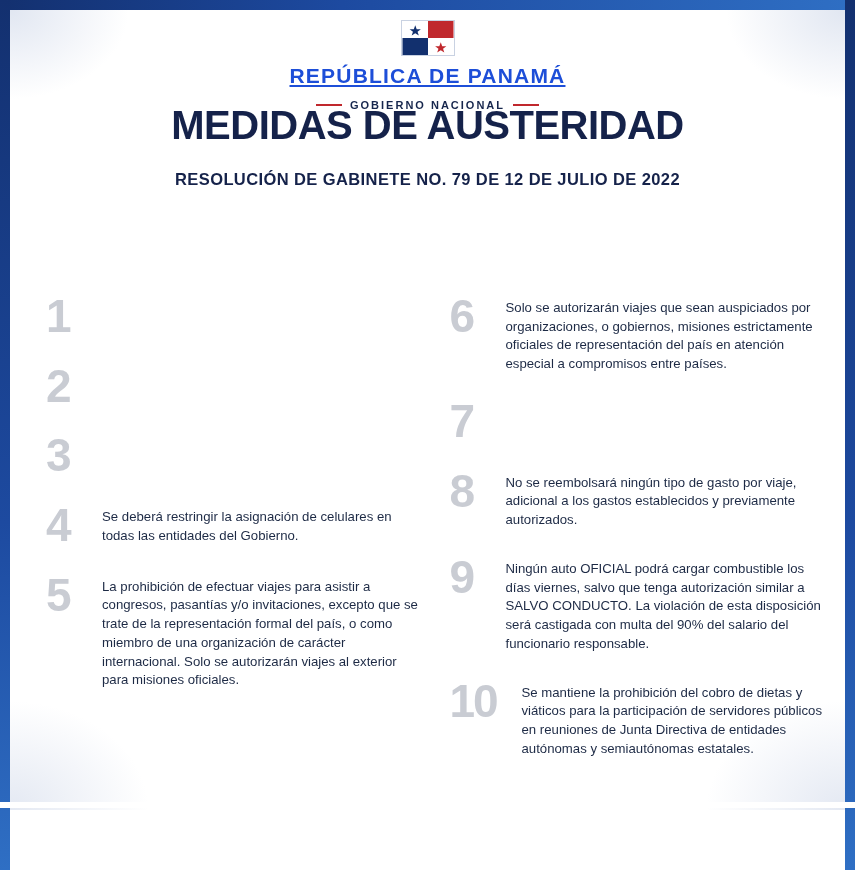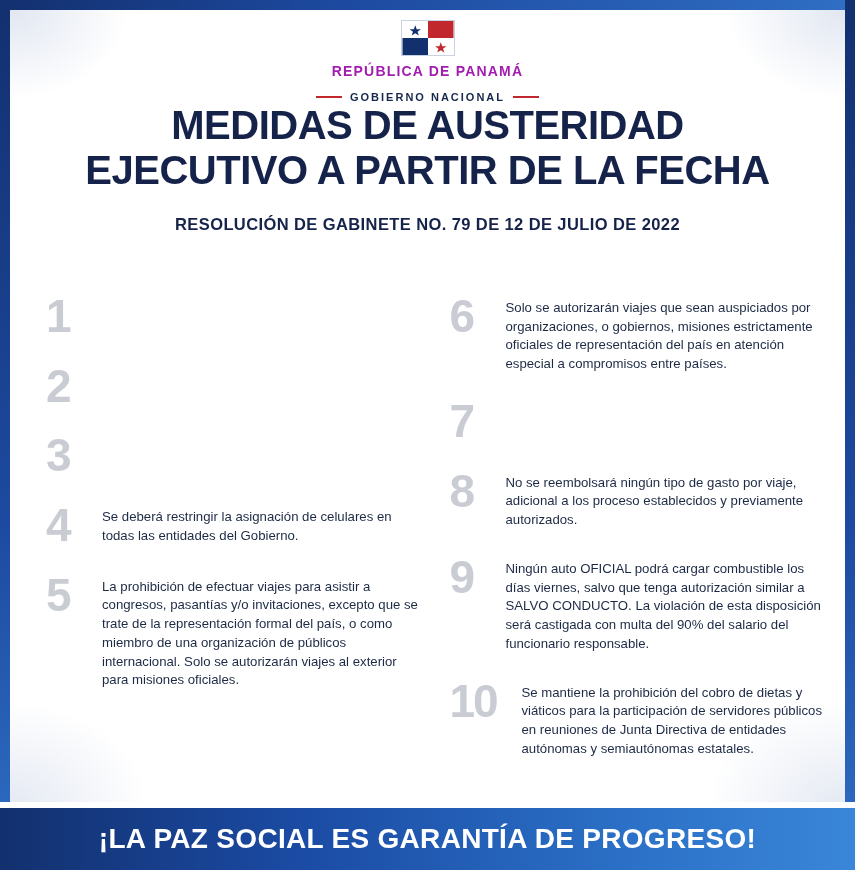--- a/index.html
+++ b/index.html
@@ -80,25 +80,26 @@
   }
   .flag {
     width: 54px;
     height: 36px;
     margin: 0 auto 8px auto;
     display: block;
     border: 1px solid #c9d2e2;
     box-sizing: border-box;
   }
   .gov-name {
-    font-size: 14px;
+    font-size: 21px;
     font-weight: bold;
     letter-spacing: 1.2px;
-    color: #a21caf;
+    color: #1d4ed8;
     line-height: 1.1;
+    text-decoration: underline;
   }
   .gov-sub-wrap {
     display: flex;
     align-items: center;
     justify-content: center;
     gap: 8px;
     margin-top: 12px;
   }
   .gov-sub-rule {
     width: 26px;
@@ -227,21 +228,20 @@
     <div class="gov-name">REPÚBLICA DE PANAMÁ</div>
     <div class="gov-sub-wrap">
       <span class="gov-sub-rule"></span>
       <span class="gov-sub">GOBIERNO NACIONAL</span>
       <span class="gov-sub-rule"></span>
     </div>
   </div>
 
   <div class="title-block">
     <div class="title-line">MEDIDAS DE AUSTERIDAD</div>
-    <div class="title-line">EJECUTIVO A PARTIR DE LA FECHA</div>
     <div class="subtitle">RESOLUCIÓN DE GABINETE NO. 79 DE 12 DE JULIO DE 2022</div>
   </div>
 
   <div class="columns">
 
     <div class="col">
       <div class="measure">
         <div class="num">1</div>
       </div>
       <div class="measure">
@@ -249,46 +249,43 @@
       </div>
       <div class="measure">
         <div class="num">3</div>
       </div>
       <div class="measure">
         <div class="num">4</div>
         <div class="txt">Se deberá restringir la asignación de celulares en todas las entidades del Gobierno.</div>
       </div>
       <div class="measure">
         <div class="num">5</div>
-        <div class="txt">La prohibición de efectuar viajes para asistir a congresos, pasantías y/o invitaciones, excepto que se trate de la representación formal del país, o como miembro de una organización de públicos internacional. Solo se autorizarán viajes al exterior para misiones oficiales.</div>
+        <div class="txt">La prohibición de efectuar viajes para asistir a congresos, pasantías y/o invitaciones, excepto que se trate de la representación formal del país, o como miembro de una organización de carácter internacional. Solo se autorizarán viajes al exterior para misiones oficiales.</div>
       </div>
     </div>
 
     <div class="col">
       <div class="measure">
         <div class="num">6</div>
         <div class="txt">Solo se autorizarán viajes que sean auspiciados por organizaciones, o gobiernos, misiones estrictamente oficiales de representación del país en atención especial a compromisos entre países.</div>
       </div>
       <div class="measure">
         <div class="num">7</div>
       </div>
       <div class="measure">
         <div class="num">8</div>
-        <div class="txt">No se reembolsará ningún tipo de gasto por viaje, adicional a los proceso establecidos y previamente autorizados.</div>
+        <div class="txt">No se reembolsará ningún tipo de gasto por viaje, adicional a los gastos establecidos y previamente autorizados.</div>
       </div>
       <div class="measure">
         <div class="num">9</div>
         <div class="txt">Ningún auto OFICIAL podrá cargar combustible los días viernes, salvo que tenga autorización similar a SALVO CONDUCTO. La violación de esta disposición será castigada con multa del 90% del salario del funcionario responsable.</div>
       </div>
       <div class="measure">
         <div class="num wide">10</div>
         <div class="txt">Se mantiene la prohibición del cobro de dietas y viáticos para la participación de servidores públicos en reuniones de Junta Directiva de entidades autónomas y semiautónomas estatales.</div>
       </div>
     </div>
 
   </div>
 
   <div class="footer-strip"></div>
-  <div class="footer">
-    <div class="footer-text">¡LA PAZ SOCIAL ES GARANTÍA DE PROGRESO!</div>
-  </div>
 
 </div>
 
 </body></html>

